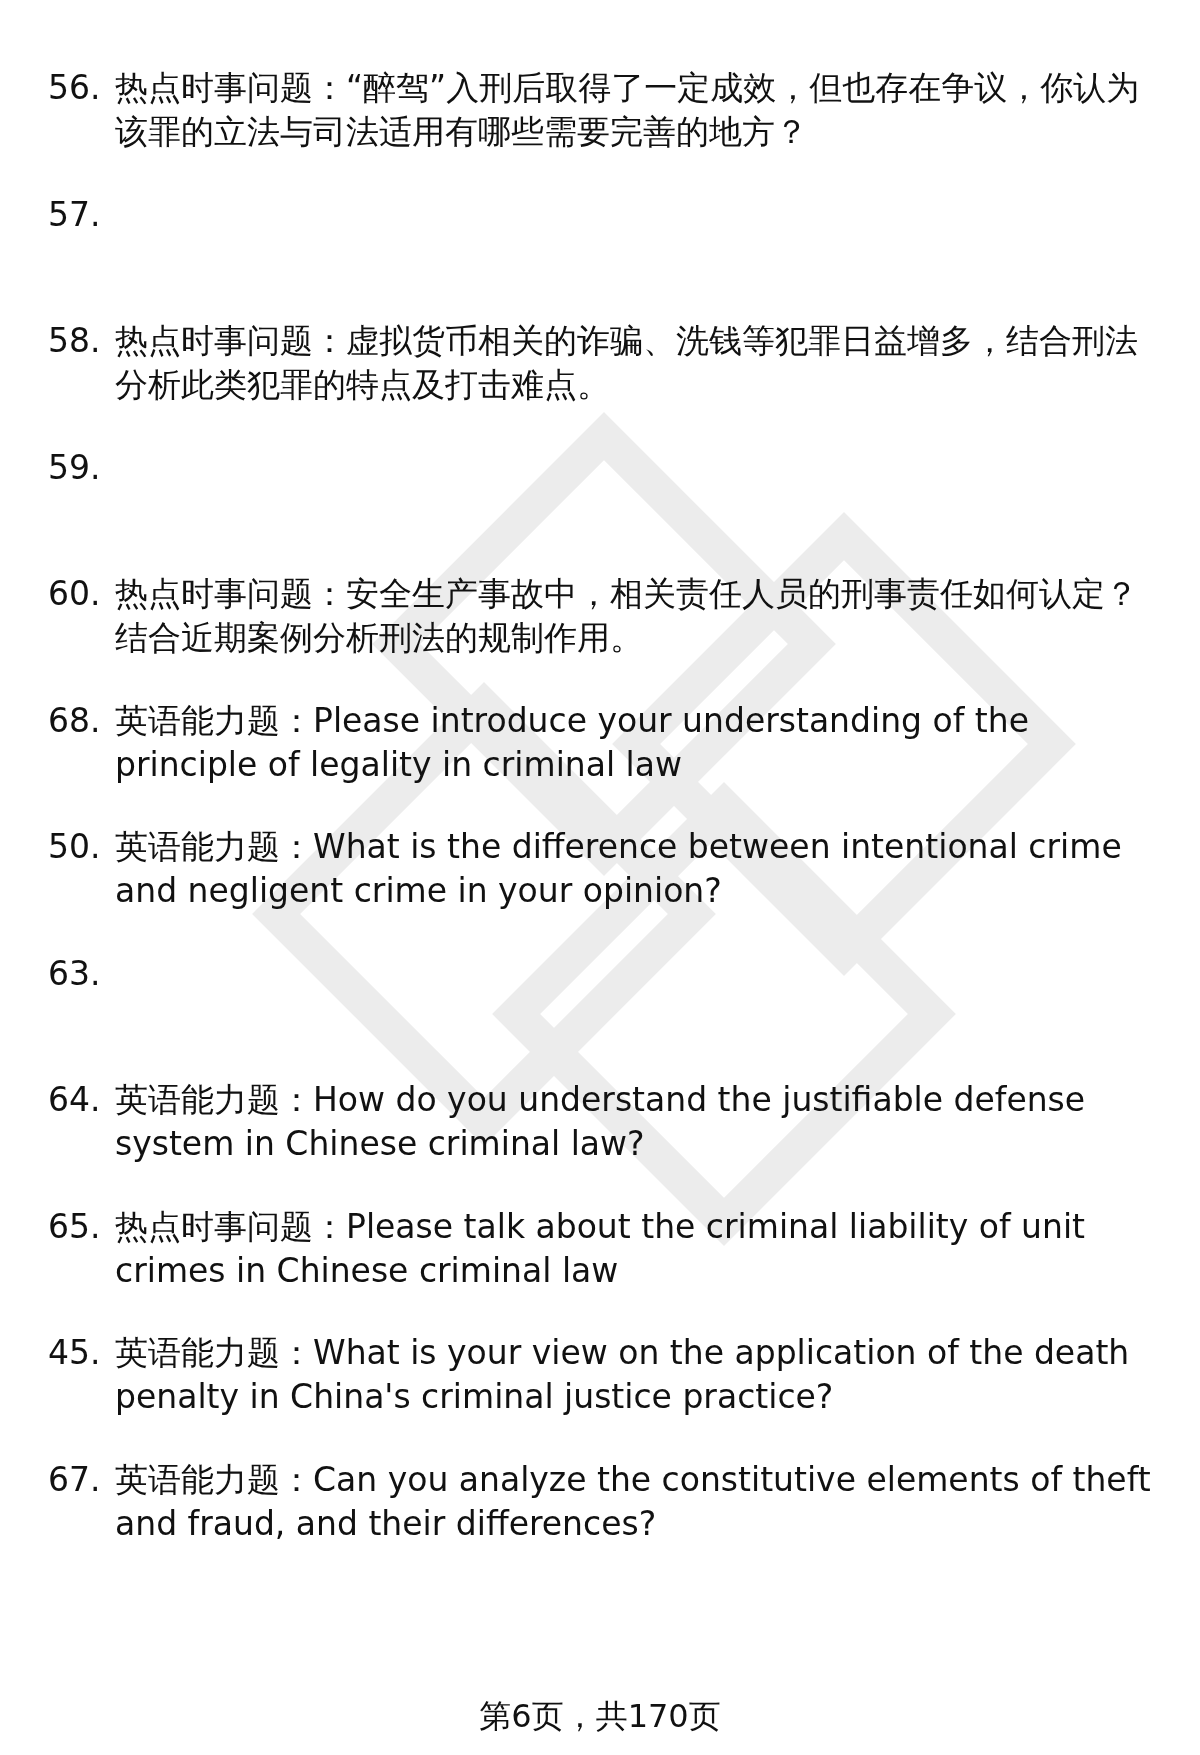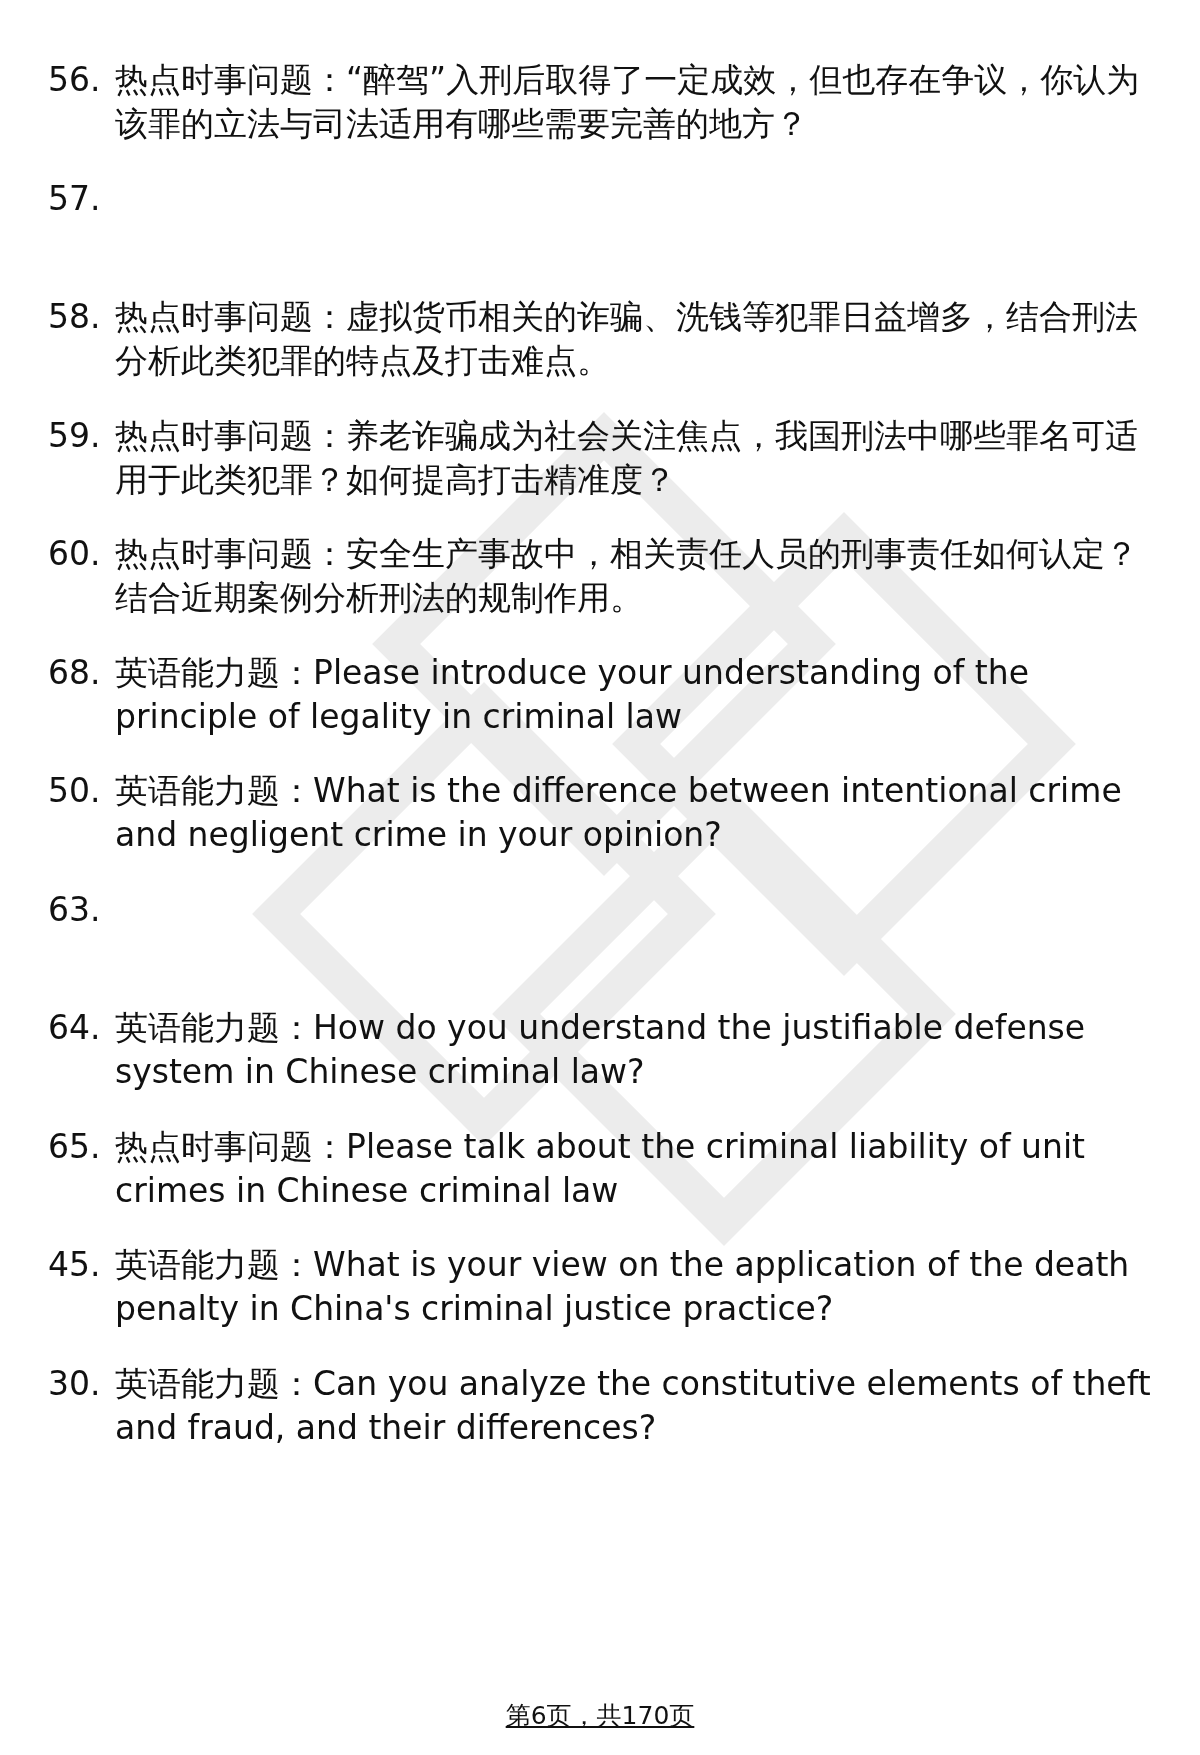--- a/index.html
+++ b/index.html
@@ -2,25 +2,25 @@
 <html><head>
   <meta charset="utf-8">
   <style>
     html, body { margin:0; padding:0; background:#ffffff; }
     body { width:1200px; height:1755px; position:relative; overflow:hidden;
       font-family:"DejaVu Sans", "Liberation Sans", sans-serif; color:#111; }
     .watermark { position:absolute; left:260px; top:420px; width:900px; height:900px;
       pointer-events:none; opacity:0.07; }
     .wm-bar { position:absolute; border:34px solid #000; transform:rotate(45deg); }
     .list { position:absolute; left:0; top:52px; width:1200px; }
-    .item { position:relative; height:118.5px; }
+    .item { position:relative; height:118.5px;margin-top:8px; }
     .num { position:absolute; left:48px; top:6px; font-size:33px; line-height:44px; }
     .text { position:absolute; left:115px; top:6px; width:1045px; font-size:33px; line-height:44px; }
     .footer { position:absolute; left:0; right:0; top:1696px; text-align:center;
-      font-size:25px; line-height:40px;text-decoration:underline; }
+      font-size:32px; line-height:40px; }
   </style>
 </head>
 <body>
 
 <div class="watermark">
   <div class="wm-bar" style="left:180px;top:60px;width:260px;height:260px;"></div>
   <div class="wm-bar" style="left:420px;top:160px;width:260px;height:260px;"></div>
   <div class="wm-bar" style="left:60px;top:330px;width:260px;height:260px;"></div>
   <div class="wm-bar" style="left:300px;top:430px;width:260px;height:260px;"></div>
 </div>
@@ -32,21 +32,20 @@
   </div>
   <div class="item">
     <span class="num">57.</span>
   </div>
   <div class="item">
     <span class="num">58.</span>
     <div class="text">热点时事问题：虚拟货币相关的诈骗、洗钱等犯罪日益增多，结合刑法分析此类犯罪的特点及打击难点。</div>
   </div>
   <div class="item">
     <span class="num">59.</span>
-    <div class="text">热点时事问题：养老诈骗成为社会关注焦点，我国刑法中哪些罪名可适用于此类犯罪？如何提高打击精准度？</div>
   </div>
   <div class="item">
     <span class="num">60.</span>
     <div class="text">热点时事问题：安全生产事故中，相关责任人员的刑事责任如何认定？结合近期案例分析刑法的规制作用。</div>
   </div>
   <div class="item">
     <span class="num">68.</span>
     <div class="text">英语能力题：Please introduce your understanding of the principle of legality in criminal law</div>
   </div>
   <div class="item">
@@ -62,18 +61,18 @@
   </div>
   <div class="item">
     <span class="num">65.</span>
     <div class="text">热点时事问题：Please talk about the criminal liability of unit crimes in Chinese criminal law</div>
   </div>
   <div class="item">
     <span class="num">45.</span>
     <div class="text">英语能力题：What is your view on the application of the death penalty in China's criminal justice practice?</div>
   </div>
   <div class="item">
-    <span class="num">30.</span>
+    <span class="num">67.</span>
     <div class="text">英语能力题：Can you analyze the constitutive elements of theft and fraud, and their differences?</div>
   </div>
 </div>
 
 <div class="footer">第6页，共170页</div>
 
 </body></html>

